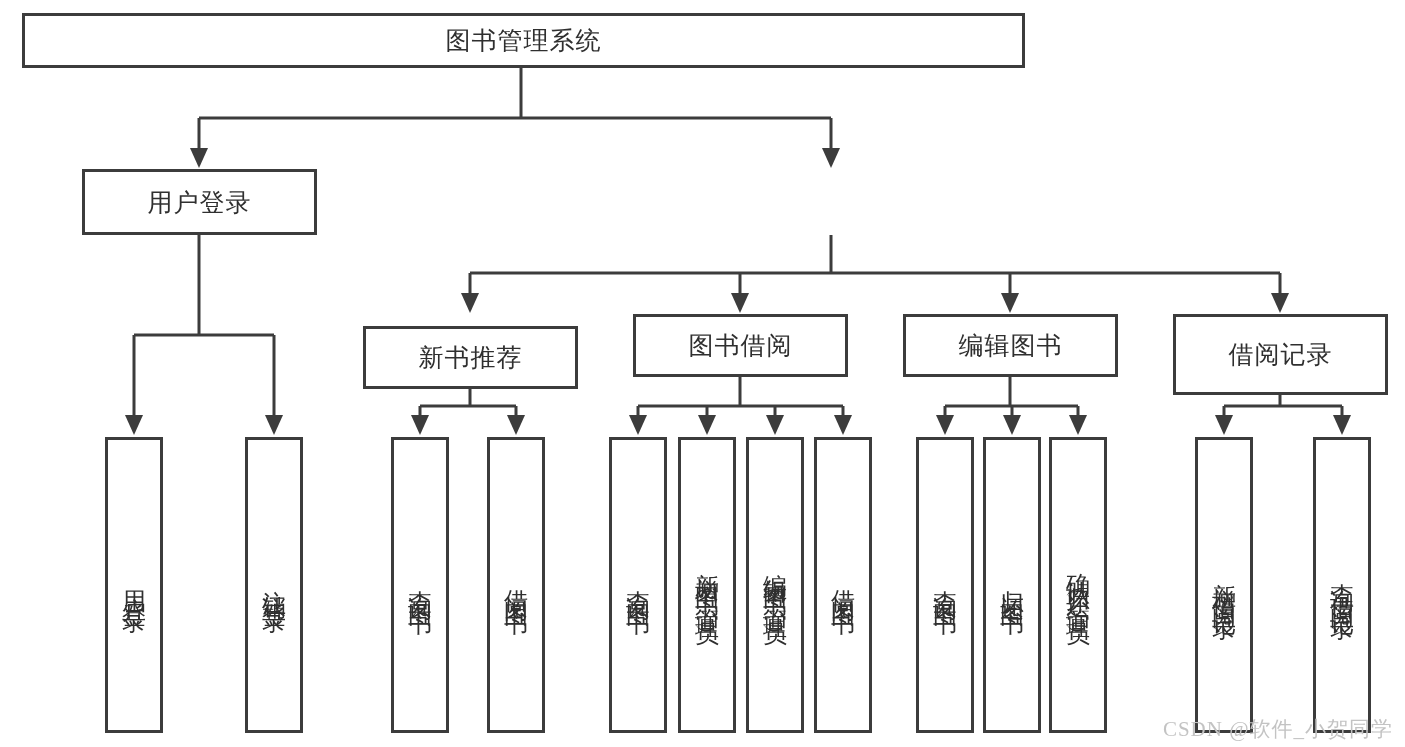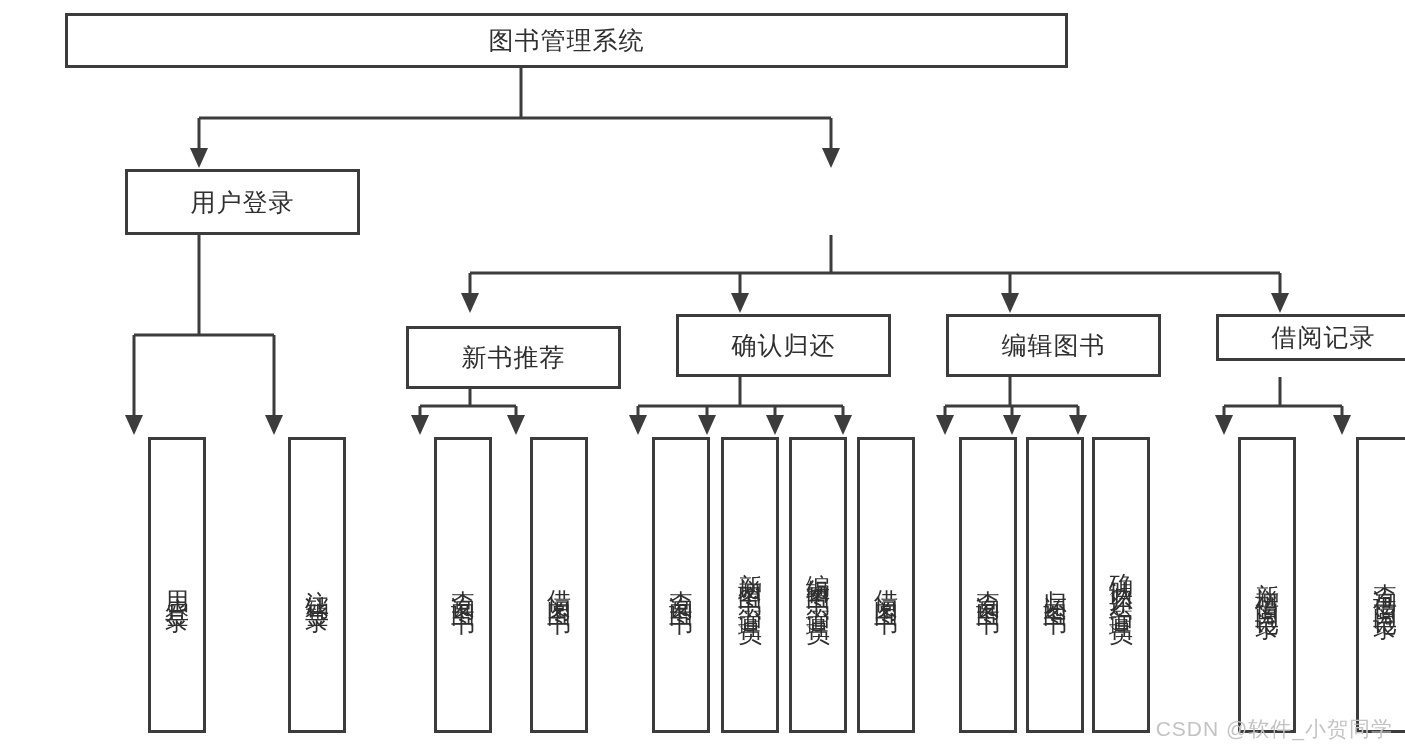--- a/index.html
+++ b/index.html
@@ -18,21 +18,20 @@
     overflow:hidden;
   }
   .connectors{position:absolute;left:0;top:0;width:1405px;height:747px;}
   .ln{stroke:var(--line);stroke-width:3;fill:none;}
   .ah{fill:var(--line);stroke:none;}
   .node{
     position:absolute;
     box-sizing:border-box;
     background:#fff;
     border:3px solid var(--line);
-    margin-left:43px;
   }
   .hbox{
     display:flex;align-items:center;justify-content:center;
     font-size:25px;
     letter-spacing:1px;
     white-space:nowrap;
   }
   .vbox{
     writing-mode:vertical-rl;
     text-orientation:mixed;
@@ -42,20 +41,21 @@
     letter-spacing:7px;
   }
   .watermark{
     position:absolute;
     right:12px;bottom:4px;
     font-size:21px;
     color:var(--wm);
     letter-spacing:1px;
     z-index:5;
     white-space:nowrap;
+    font-family:Liberation Serif, serif;
   }
 </style>
 </head>
 <body>
 
 <div class="canvas">
 
   <svg class="connectors" viewBox="0 0 1405 747" xmlns="http://www.w3.org/2000/svg" aria-hidden="true">
 
     <path class="ln" d="M521 68 V118 M199 118 H831 M199 118 V151 M831 118 V151"></path>
@@ -90,23 +90,23 @@
     <path class="ln" d="M1280 377 V406 M1224 406 H1342 M1224 406 V418 M1342 406 V418"></path>
     <path class="ah" d="M1224 435 l -9 -20 h 18 z"></path>
     <path class="ah" d="M1342 435 l -9 -20 h 18 z"></path>
   </svg>
 
   <div class="node hbox" style="left:22px;top:13px;width:1003px;height:55px">图书管理系统</div>
 
   <div class="node hbox" style="left:82px;top:169px;width:235px;height:66px">用户登录</div>
 
   <div class="node hbox" style="left:363px;top:326px;width:215px;height:63px">新书推荐</div>
-  <div class="node hbox" style="left:633px;top:314px;width:215px;height:63px">确认归还</div>
+  <div class="node hbox" style="left:633px;top:314px;width:215px;height:63px">图书借阅</div>
   <div class="node hbox" style="left:903px;top:314px;width:215px;height:63px">编辑图书</div>
-  <div class="node hbox" style="left:1173px;top:314px;width:215px;height:47px">借阅记录</div>
+  <div class="node hbox" style="left:1173px;top:314px;width:215px;height:81px">借阅记录</div>
 
   <div class="node vbox" style="left:105px;top:437px;width:58px;height:296px">用户登录</div>
   <div class="node vbox" style="left:245px;top:437px;width:58px;height:296px">注销登录</div>
 
   <div class="node vbox" style="left:391px;top:437px;width:58px;height:296px">查询图书</div>
   <div class="node vbox" style="left:487px;top:437px;width:58px;height:296px">借阅图书</div>
 
   <div class="node vbox" style="left:609px;top:437px;width:58px;height:296px">查询图书</div>
   <div class="node vbox" style="left:678px;top:437px;width:58px;height:296px">新增图书（管理员）</div>
   <div class="node vbox" style="left:746px;top:437px;width:58px;height:296px">编辑图书（管理员）</div>

